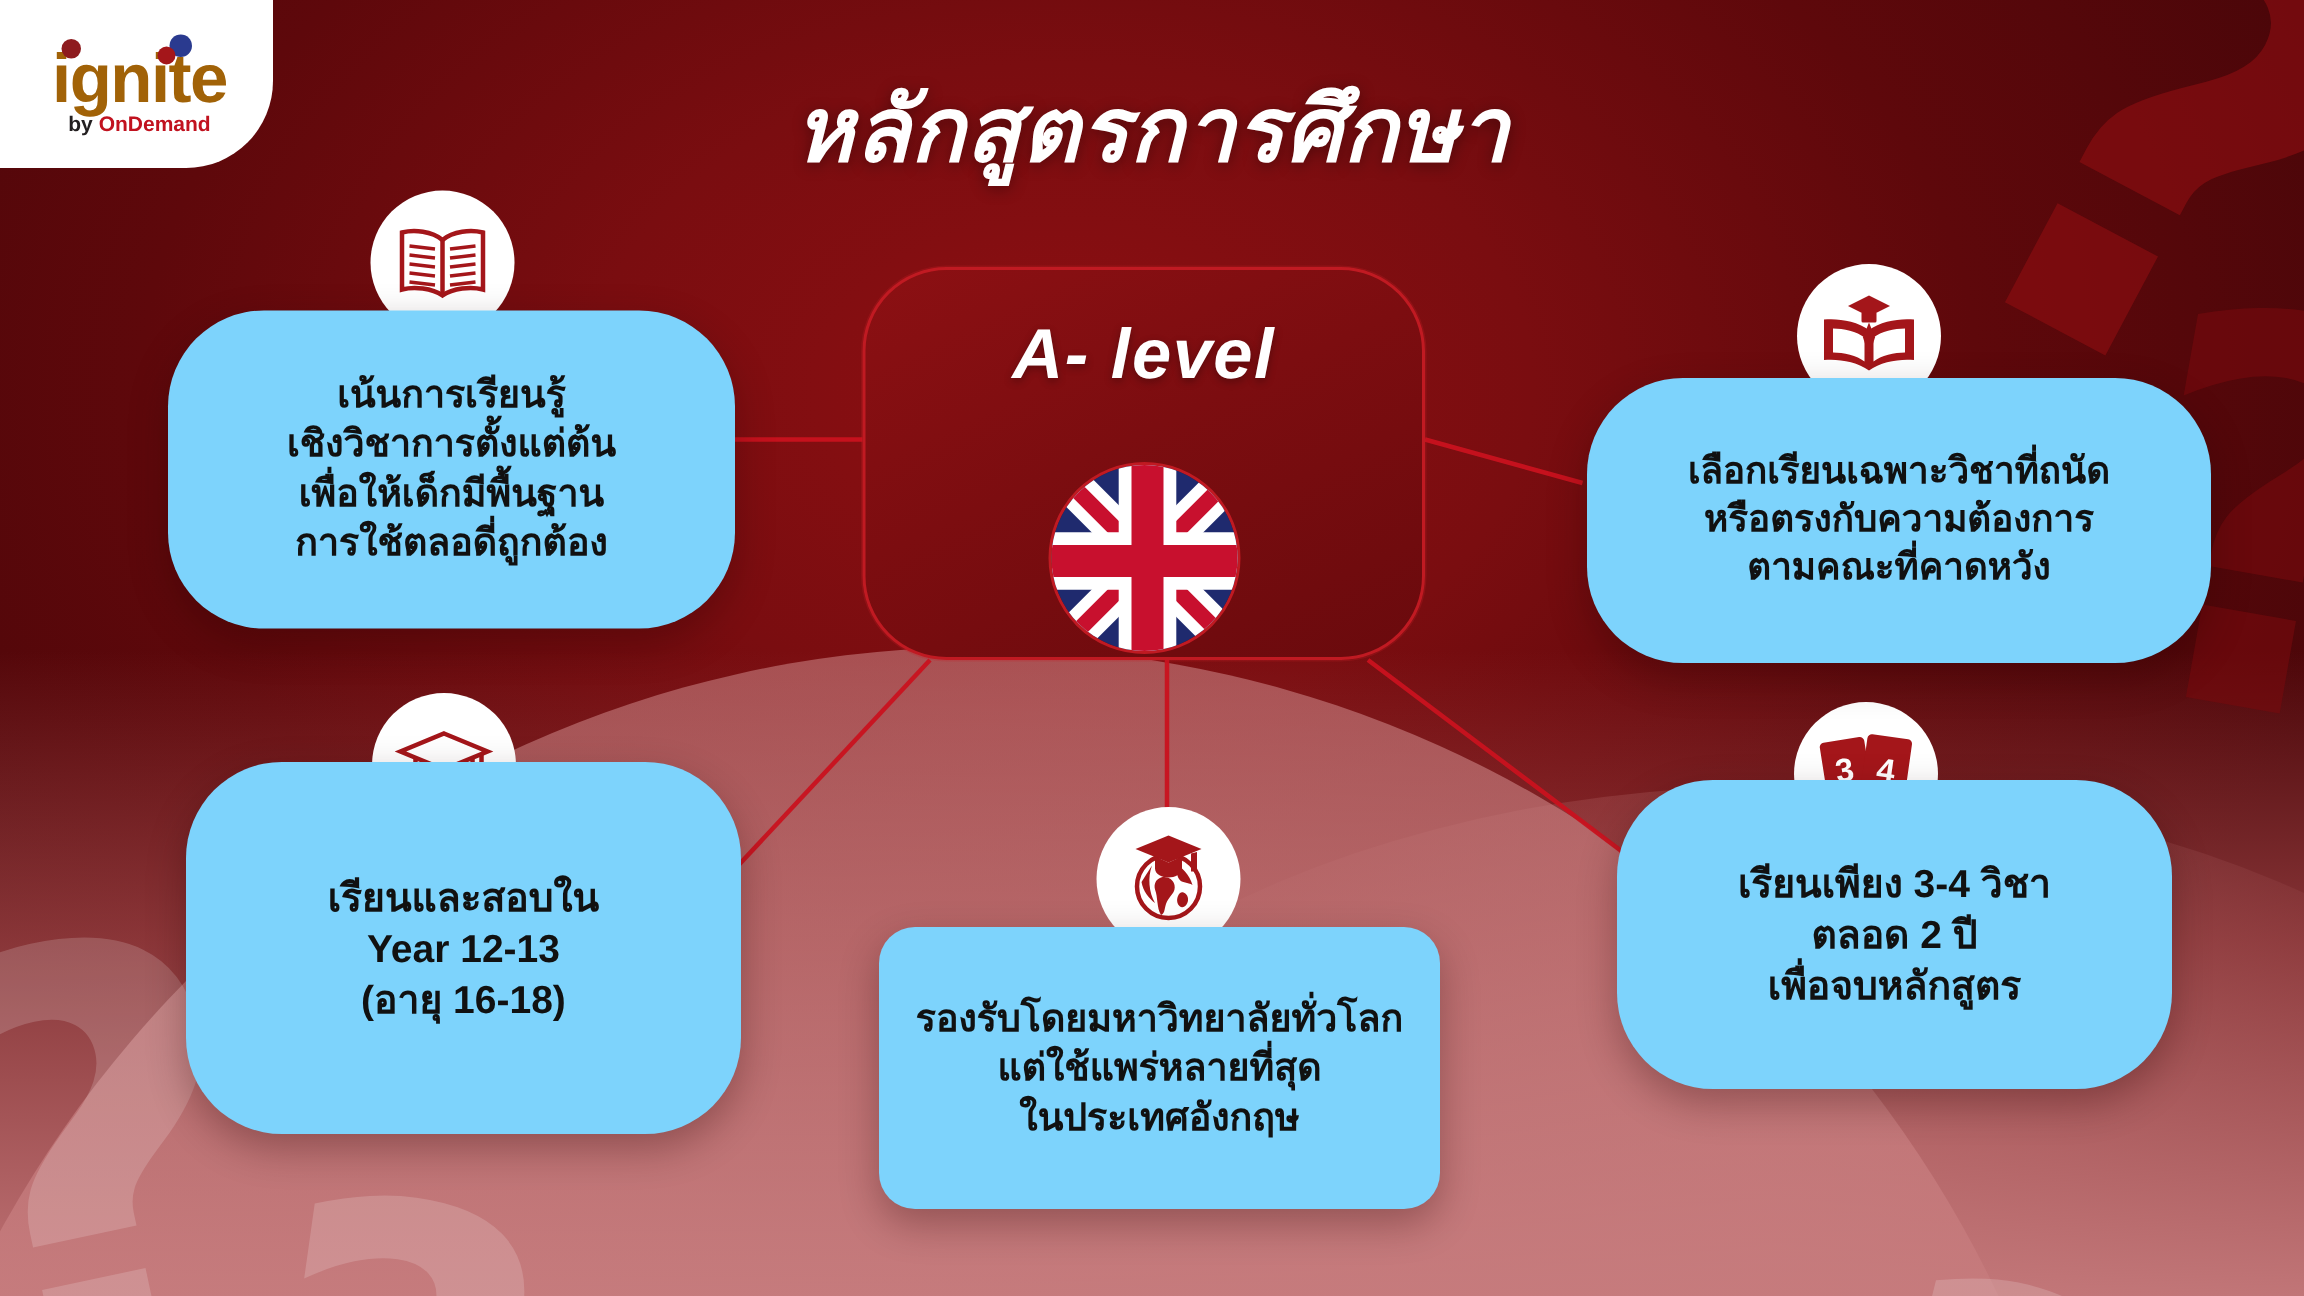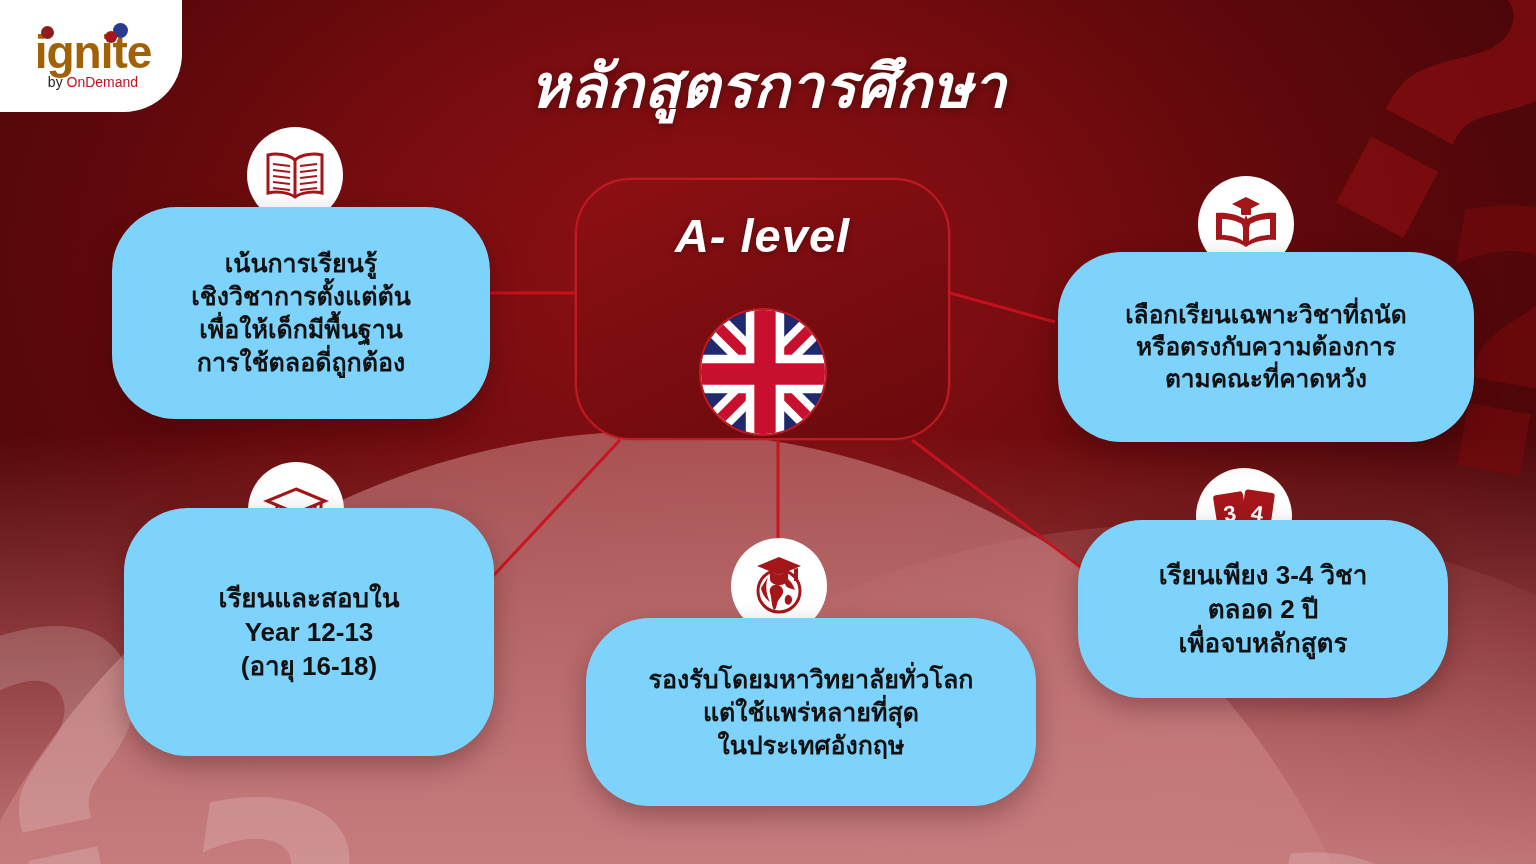--- a/index.html
+++ b/index.html
@@ -79,21 +79,21 @@
     width:13px; height:13px; border-radius:50%; background:#8e1b1e;
   }
   .logo-word .dot-blue{
     position:absolute; left:78px; top:-9px;
     width:15px; height:15px; border-radius:50%; background:#2a3a8f;
   }
   .logo-word .dot-crim{
     position:absolute; left:70px; top:-1px;
     width:12px; height:12px; border-radius:50%; background:#a4161a;
   }
-  .logo-sub{ font-size:14px; font-weight:normal; color:#231f20; margin-top:1px; }
+  .logo-sub{ font-size:14px; font-weight:bold; color:#231f20; margin-top:1px; }
   .logo-sub .od{ color:#c1121f; }
 
   
   .title{
     position:absolute; left:0; right:0; top:38px;
     text-align:center;
     color:#fff;
     font-size:60px;
     font-weight:bold;
     font-style:italic;
@@ -155,23 +155,23 @@
     display:flex; align-items:center; justify-content:center;
   }
 
   
   #card-tl   { left:112px;  top:207px;  width:378px; height:212px; }
   #bub-tl    { left:247px;  top:127px; }
   #card-tr   { left:1058px; top:252px;  width:416px; height:190px; }
   #bub-tr    { left:1198px; top:176px; }
   #card-bl   { left:124px;  top:508px;  width:370px; height:248px; }
   #bub-bl    { left:248px;  top:462px; }
-  #card-bc   { left:586px;  top:618px;  width:450px; height:188px; }
+  #card-bc   { left:586px;  top:618px;  width:374px; height:188px;border-radius:24px; }
   #bub-bc    { left:731px;  top:538px; }
-  #card-br   { left:1078px; top:520px;  width:370px; height:178px; }
+  #card-br   { left:1078px; top:520px;  width:370px; height:206px; }
   #bub-br    { left:1196px; top:468px; }
 
   #card-tl .card-text{ font-size:25px; }
   #card-tr .card-text{ font-size:24.5px; }
   #card-bl .card-text{ font-size:26px; }
   #card-bc .card-text{ font-size:25px; }
   #card-br .card-text{ font-size:26px; }
 </style>
 </head>
 <body>

